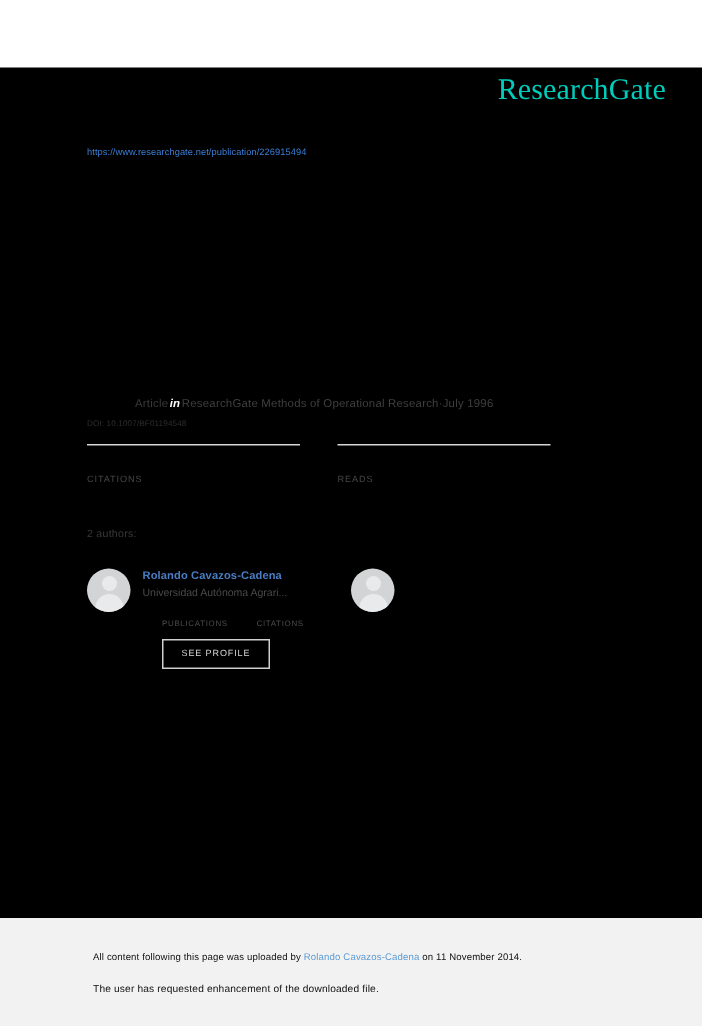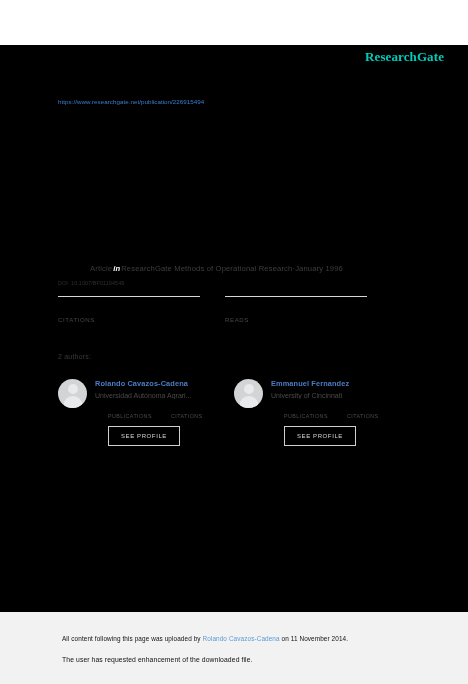--- a/index.html
+++ b/index.html
@@ -36,22 +36,22 @@
     height: 567px;
     background: #000000;
   }
 
   
   .brand {
     position: absolute;
     top: 49px;
     right: 24px;
     font-family: "Liberation Serif", serif;
-    font-size: 13px;
-    font-weight: 700;
+    font-size: 20px;
+    font-weight: 400;
     color: #00ccbb;
     letter-spacing: 0.1px;
     white-space: nowrap;
   }
 
   
   .url-line {
     position: absolute;
     top: 98px;
     left: 58px;
@@ -276,21 +276,21 @@
 
   <div class="top-band"></div>
 
   <div class="dark-panel"></div>
 
   <div class="brand">ResearchGate</div>
 
   <a class="url-line" href="#">https://www.researchgate.net/publication/226915494</a>
 
   <div class="article-line">
-    <span class="lead">Article</span><span class="kw">in</span><span class="jrnl">ResearchGate Methods of Operational Research</span><span class="jrnl">·</span><span class="jrnl">January 1996</span>
+    <span class="lead">Article</span><span class="kw">in</span><span class="jrnl">ResearchGate Methods of Operational Research</span><span class="jrnl">·</span><span class="jrnl">July 1996</span>
   </div>
 
   <div class="doi-line">DOI: 10.1007/BF01194548</div>
 
   <div class="stats">
     <div class="stat-col">
       <div class="stat-rule"></div>
       <div class="stat-num"></div>
       <div class="stat-label">CITATIONS</div>
     </div>
@@ -325,35 +325,20 @@
         </div>
         <button class="see-profile">SEE PROFILE</button>
       </div>
     </div>
 
     <div class="author-card">
       <div class="avatar">
         <div class="head"></div>
         <div class="body"></div>
       </div>
-      <div class="author-info">
-        <a class="author-name" href="#">Emmanuel Fernandez</a>
-        <div class="author-affil">University of Cincinnati</div>
-        <div class="author-metrics">
-          <div class="metric">
-            <div class="metric-num"></div>
-            <div class="metric-label">PUBLICATIONS</div>
-          </div>
-          <div class="metric">
-            <div class="metric-num"></div>
-            <div class="metric-label">CITATIONS</div>
-          </div>
-        </div>
-        <button class="see-profile">SEE PROFILE</button>
-      </div>
     </div>
 
   </div>
 
   <div class="footer">
     <div class="footer-line-1">
       <span>All content following this page was uploaded by </span><a class="uploader" href="#">Rolando Cavazos-Cadena</a><span> on 11 November 2014.</span>
     </div>
     <div class="footer-line-2">The user has requested enhancement of the downloaded file.</div>
   </div>

